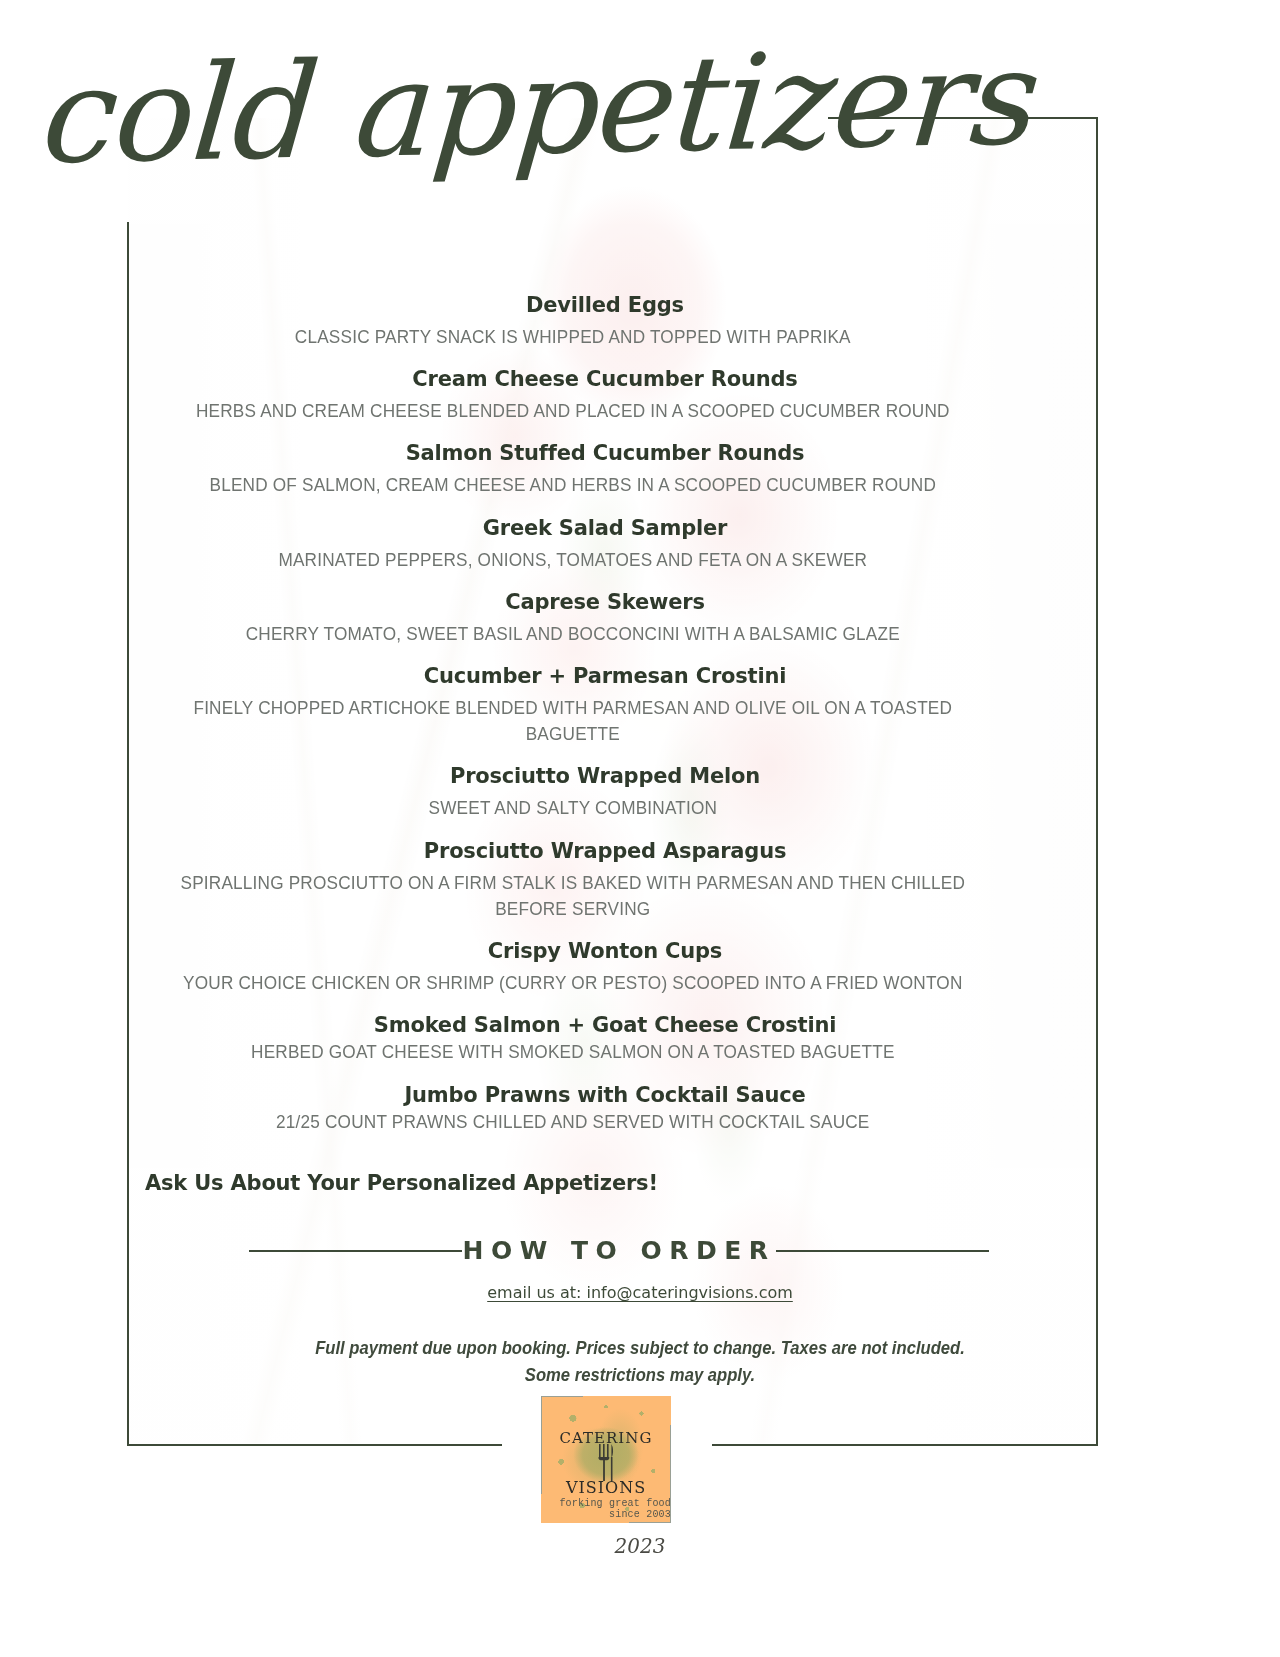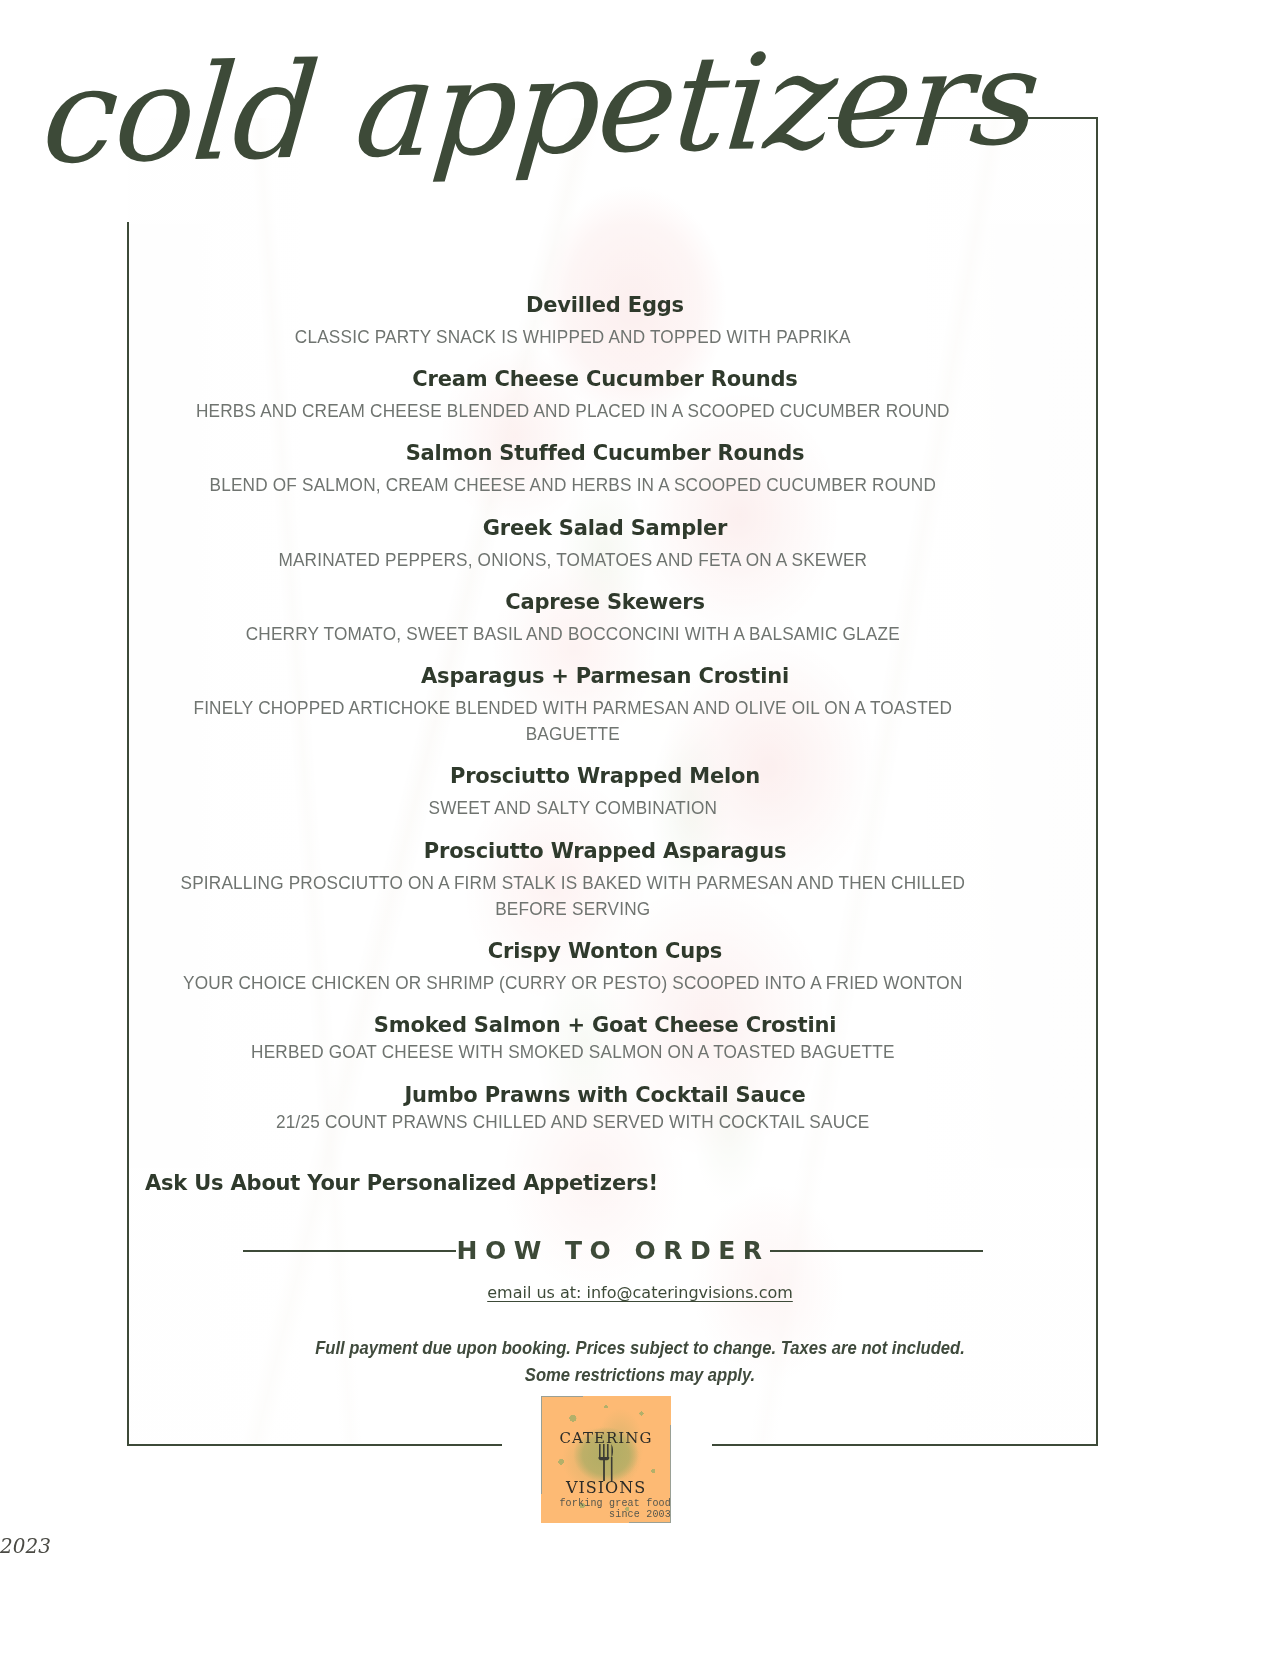--- a/index.html
+++ b/index.html
@@ -147,21 +147,21 @@
     font-family: "DejaVu Sans", sans-serif;
     font-weight: 700;
     font-size: 21px;
     color: #2f3a2c;
     letter-spacing: -0.2px;
   }
 
   
   .how-wrap {
     position: absolute;
-    left: 128px;
+    left: 134px;
     top: 1236px;
     width: 970px;
     z-index: 4;
     display: flex;
     align-items: center;
     justify-content: center;
     gap: 0;
   }
   .how-rule {
     height: 2px;
@@ -274,20 +274,21 @@
     text-align: right;
     font-family: Liberation Mono, monospace;
     font-size: 10px;
     color: #55564c;
     letter-spacing: 0.2px;
   }
   .year {
     position: absolute;
     left: 0; right: 0;
     top: 1534px;
+    text-align: center;
     z-index: 6;
     font-family: "DejaVu Serif", serif;
     font-style: italic;
     font-size: 20px;
     color: #4a4a44;
   }
 </style>
 </head>
 <body>
 
@@ -318,21 +319,21 @@
       </div>
       <div class="menu-item">
         <div class="item-name">Greek Salad Sampler</div>
         <div class="item-desc">MARINATED PEPPERS, ONIONS, TOMATOES AND FETA ON A SKEWER</div>
       </div>
       <div class="menu-item">
         <div class="item-name">Caprese Skewers</div>
         <div class="item-desc">CHERRY TOMATO, SWEET BASIL AND BOCCONCINI WITH A BALSAMIC GLAZE</div>
       </div>
       <div class="menu-item">
-        <div class="item-name">Asparagus + Parmesan Crostini</div>
+        <div class="item-name">Cucumber + Parmesan Crostini</div>
         <div class="item-desc">FINELY CHOPPED ARTICHOKE BLENDED WITH PARMESAN AND OLIVE OIL ON A TOASTED BAGUETTE</div>
       </div>
       <div class="menu-item">
         <div class="item-name">Prosciutto Wrapped Melon</div>
         <div class="item-desc">SWEET AND SALTY COMBINATION</div>
       </div>
       <div class="menu-item">
         <div class="item-name">Prosciutto Wrapped Asparagus</div>
         <div class="item-desc">SPIRALLING PROSCIUTTO ON A FIRM STALK IS BAKED WITH PARMESAN AND THEN CHILLED BEFORE SERVING</div>
       </div>

